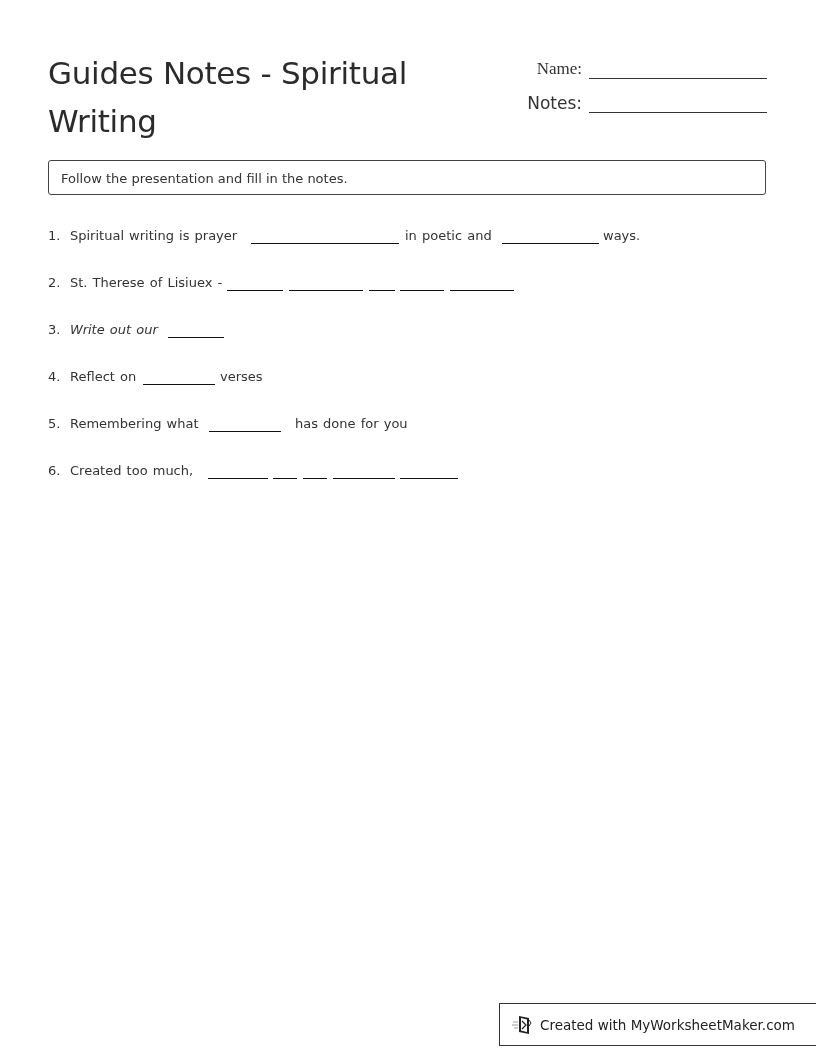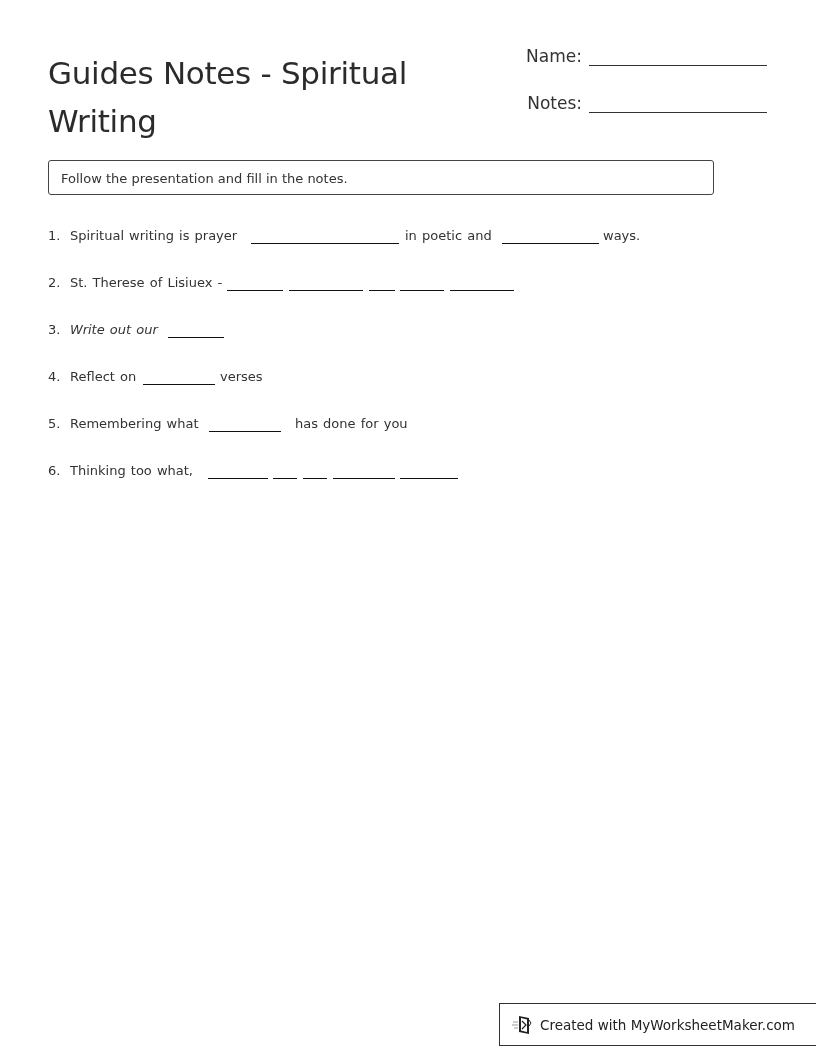--- a/index.html
+++ b/index.html
@@ -3,37 +3,37 @@
 <meta charset="utf-8">
 <style>
   html, body { margin: 0; padding: 0; background: #ffffff; }
   body { width: 816px; height: 1056px; position: relative; overflow: hidden;
          font-family: "DejaVu Sans", "Liberation Sans", sans-serif; color: #2a2a2a; }
   .title { position: absolute; left: 48px; top: 49px; width: 420px;
            font-size: 31px; line-height: 48px; font-weight: normal; color: #2b2b2b; margin: 0; letter-spacing: -0.3px; }
   .field { position: absolute; display: flex; align-items: flex-end; }
   .field .lbl { font-size: 17px; color: #333; text-align: right; width: 70px; margin-right: 7px; line-height: 20px; }
   .field .line { width: 178px; border-bottom: 1.5px solid #333; height: 18px; }
-  .instr { position: absolute; left: 48px; top: 160px; width: 666px; height: 35px;
+  .instr { position: absolute; left: 48px; top: 160px; width: 718px; height: 35px;
            border: 1.3px solid #444; border-radius: 3px; box-sizing: border-box;
            font-size: 13px; color: #333; padding-left: 12px; line-height: 35px; }
   .q { position: absolute; left: 48px; font-size: 13px; color: #333; height: 20px; width: 740px; }
   .q span { position: absolute; top: 0; white-space: nowrap; line-height: 20px; word-spacing: 1px; }
   .q .blank { position: absolute; top: 17px; height: 0; border-bottom: 1.8px solid #111; }
   .footer { position: absolute; left: 499px; top: 1003px; width: 344px; height: 43px;
             border: 1.3px solid #333; box-sizing: border-box; display: flex; align-items: center; }
   .footer .ico { margin-left: 12px; margin-right: 6px; width: 22px; height: 22px; }
   .footer .txt { font-size: 13.5px; color: #222; }
 </style>
 </head>
 <body>
 
 <h1 class="title">Guides Notes - Spiritual Writing</h1>
 
-<div class="field" style="left:512px; top:46px;">
+<div class="field" style="left:512px; top:59px;font-family:Liberation Serif, serif;">
   <span class="lbl">Name:</span>
   <span class="line"></span>
 </div>
 <div class="field" style="left:512px; top:93px;">
   <span class="lbl">Notes:</span>
   <span class="line"></span>
 </div>
 
 <div class="instr">Follow the presentation and fill in the notes.</div>
 
@@ -71,21 +71,21 @@
 
 <div class="q" style="top:414px;">
   <span style="left:0;">5.</span>
   <span style="left:22px;">Remembering what</span>
   <div class="blank" style="left:161px; width:72px;"></div>
   <span style="left:239px;margin-left:8px;">has done for you</span>
 </div>
 
 <div class="q" style="top:461px;">
   <span style="left:0;">6.</span>
-  <span style="left:22px;">Thinking too what,</span>
+  <span style="left:22px;">Created too much,</span>
   <div class="blank" style="left:160px; width:60px;"></div>
   <div class="blank" style="left:225px; width:24px;"></div>
   <div class="blank" style="left:255px; width:24px;"></div>
   <div class="blank" style="left:285px; width:62px;"></div>
   <div class="blank" style="left:352px; width:58px;"></div>
 </div>
 
 <div class="footer">
   <svg class="ico" viewBox="0 0 22 22">
     <line x1="1" y1="8" x2="6" y2="8" stroke="#999" stroke-width="1"></line>

